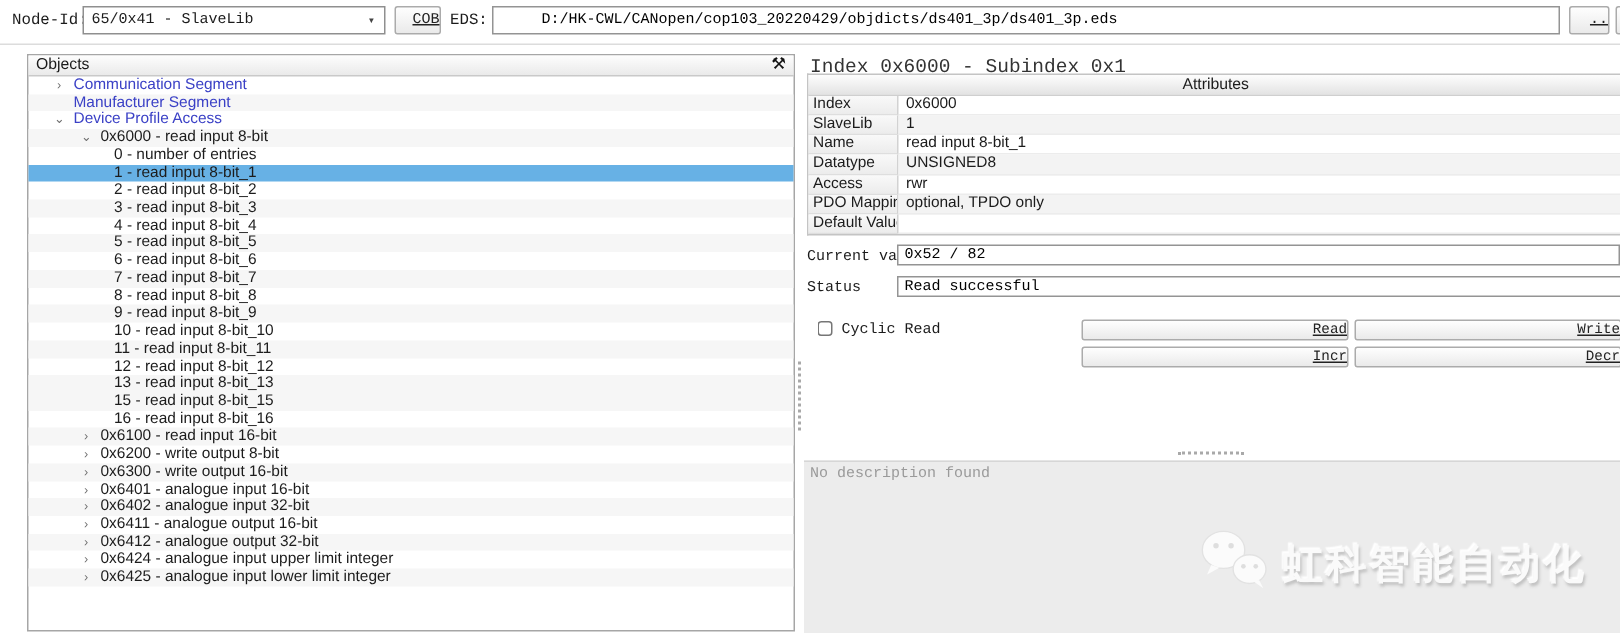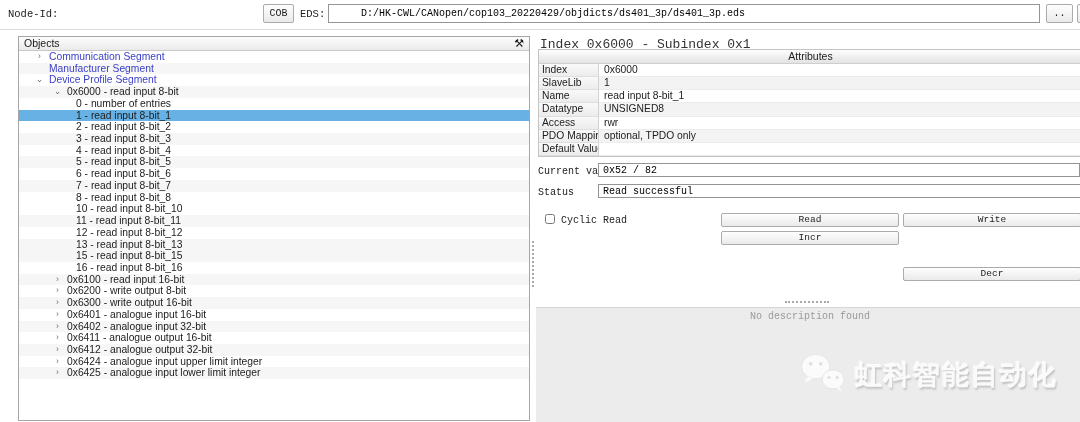--- a/index.html
+++ b/index.html
@@ -10,21 +10,21 @@
 
   
   .topbar { position:absolute; left:0; top:0; width:1080px; height:30px; background:#fff;
     border-bottom:1px solid #dcdcdc; }
   .lbl { font-size:10.5px; }
   .node-select { left:55px; top:4px; width:202px; height:19px; border:1px solid #8f8f8f;
     background:#fff; font-size:10px; line-height:17px; padding-left:5px; }
   .node-caret { position:absolute; right:6px; top:1px; font-size:8px; color:#444; }
   .btn { border:1px solid #ababab; border-radius:2px; background:linear-gradient(#fefefe,#eaeaea);
     font-family:"Liberation Mono","DejaVu Sans Mono",monospace; font-size:10px; color:#222;
-    text-align:center; cursor:default; }
+    text-align:right; cursor:default;text-decoration:underline; }
   .cob-btn { left:263px; top:4px; width:31px; height:19px; line-height:17px; }
   .eds-input, .field { border:1px solid #949494; background:#fff; font-size:10px;
     font-family:"Liberation Mono","DejaVu Sans Mono",monospace; padding:0 4px; }
   .eds-input { left:328px; top:4px; width:712px; height:19px;padding-left:32px; }
   .browse-btn { left:1046px; top:4px; width:27px; height:19px; line-height:17px; }
   .partial-btn { left:1077px; top:4px; width:22px; height:19px; }
 
   
   .objects-panel { left:18px; top:36px; width:512px; height:385px; border:1px solid #a6a6a6;
     background:#fff; }
@@ -64,35 +64,39 @@
   .cv-input { left:598px; top:163px; width:482px; height:14px; }
   .st-label { left:538px; top:187px; font-size:10px; }
   .st-input { left:598px; top:184px; width:530px; height:14px; }
 
   .cyclic-box { left:545px; top:214px; width:10px; height:10px; }
   .cyclic-label { left:561px; top:215px; font-size:10px; }
   .act-btn { height:14px; line-height:12px; font-size:9.5px; }
   .btn-read { left:721px; top:213px; width:178px; }
   .btn-write { left:903px; top:213px; width:178px; }
   .btn-incr { left:721px; top:231px; width:178px; }
-  .btn-decr { left:903px; top:231px; width:178px;margin-top:36px; }
+  .btn-decr { left:903px; top:231px; width:178px; }
 
   
   .desc { left:536px; top:307px; width:544px; height:115px; background:#ececec;
     border-top:1px solid #d6d6d6; }
-  .desc-text { padding:3px 0 0 4px; font-size:10px; color:#9a9a9a;text-align:center; }
+  .desc-text { padding:3px 0 0 4px; font-size:10px; color:#9a9a9a; }
   .watermark { position:absolute; right:22px; top:44px; display:flex; align-items:center; gap:8px; }
   .wm-text { font-size:27px; font-weight:bold; letter-spacing:2px; color:#fafafa;
     text-shadow:1px 2px 2px rgba(140,140,140,.45), -1px -1px 1px #fff; }
 </style>
 </head>
 <body>
 
 <div class="topbar">
   <span class="abs lbl mono" style="left:8px;top:8px;">Node-Id:</span>
+  <div class="abs node-select mono">
+    <span>65/0x41 - SlaveLib</span>
+    <span class="node-caret">▾</span>
+  </div>
   <div class="abs btn cob-btn">COB</div>
   <span class="abs lbl mono" style="left:300px;top:8px;">EDS:</span>
   <input class="abs eds-input" value="D:/HK-CWL/CANopen/cop103_20220429/objdicts/ds401_3p/ds401_3p.eds" style="">
   <div class="abs btn browse-btn">..</div>
   <div class="abs btn partial-btn"></div>
 </div>
 
 <div class="abs objects-panel">
   <div class="objects-header">
     <span>Objects</span>
@@ -102,21 +106,21 @@
       <div class="tree-row lvl1 blue">
         <span class="chev">›</span>
         <span class="tlabel">Communication Segment</span>
       </div>
       <div class="tree-row lvl1 stripe blue">
         <span class="chev"></span>
         <span class="tlabel">Manufacturer Segment</span>
       </div>
       <div class="tree-row lvl1 blue">
         <span class="chev">⌄</span>
-        <span class="tlabel">Device Profile Segment</span>
+        <span class="tlabel">Device Profile Access</span>
       </div>
       <div class="tree-row lvl2 stripe">
         <span class="chev">⌄</span>
         <span class="tlabel">0x6000 - read input 8-bit</span>
       </div>
       <div class="tree-row lvl3">
         <span class="tlabel">0 - number of entries</span>
       </div>
       <div class="tree-row lvl3 stripe selected">
         <span class="tlabel">1 - read input 8-bit_1</span>
@@ -134,20 +138,23 @@
         <span class="tlabel">5 - read input 8-bit_5</span>
       </div>
       <div class="tree-row lvl3">
         <span class="tlabel">6 - read input 8-bit_6</span>
       </div>
       <div class="tree-row lvl3 stripe">
         <span class="tlabel">7 - read input 8-bit_7</span>
       </div>
       <div class="tree-row lvl3">
         <span class="tlabel">8 - read input 8-bit_8</span>
+      </div>
+      <div class="tree-row lvl3 stripe">
+        <span class="tlabel">9 - read input 8-bit_9</span>
       </div>
       <div class="tree-row lvl3">
         <span class="tlabel">10 - read input 8-bit_10</span>
       </div>
       <div class="tree-row lvl3 stripe">
         <span class="tlabel">11 - read input 8-bit_11</span>
       </div>
       <div class="tree-row lvl3">
         <span class="tlabel">12 - read input 8-bit_12</span>
       </div>

